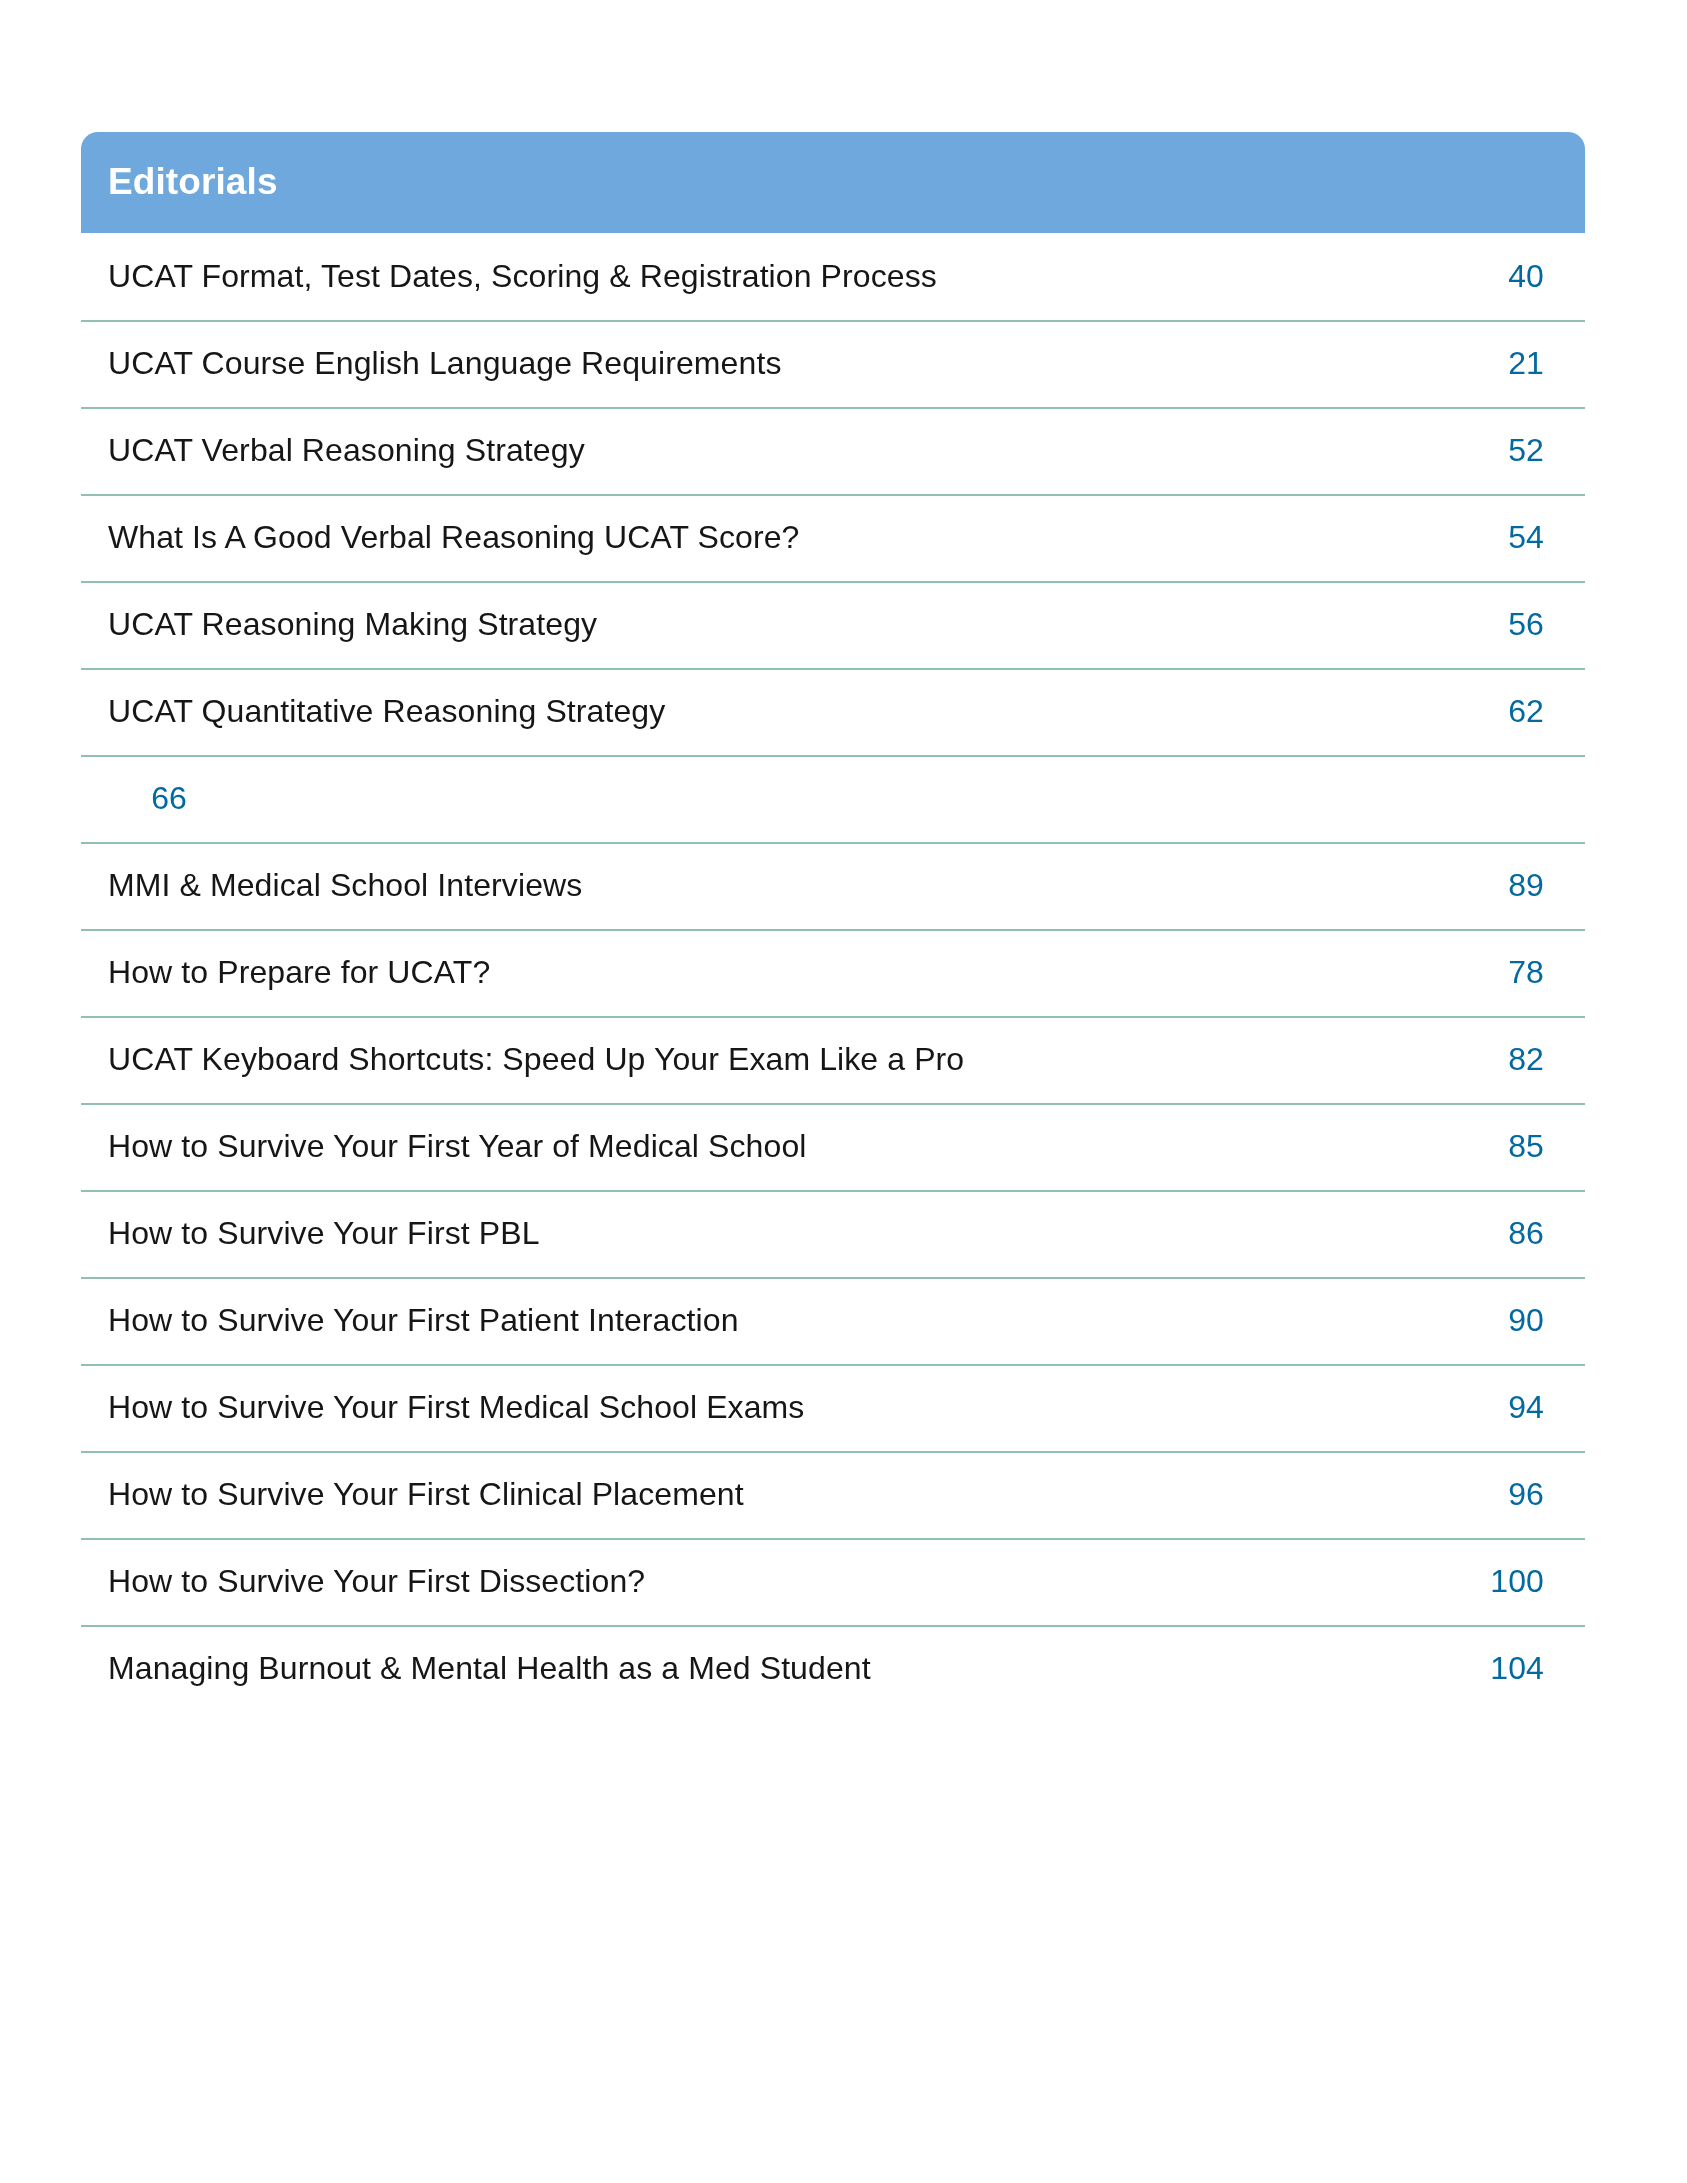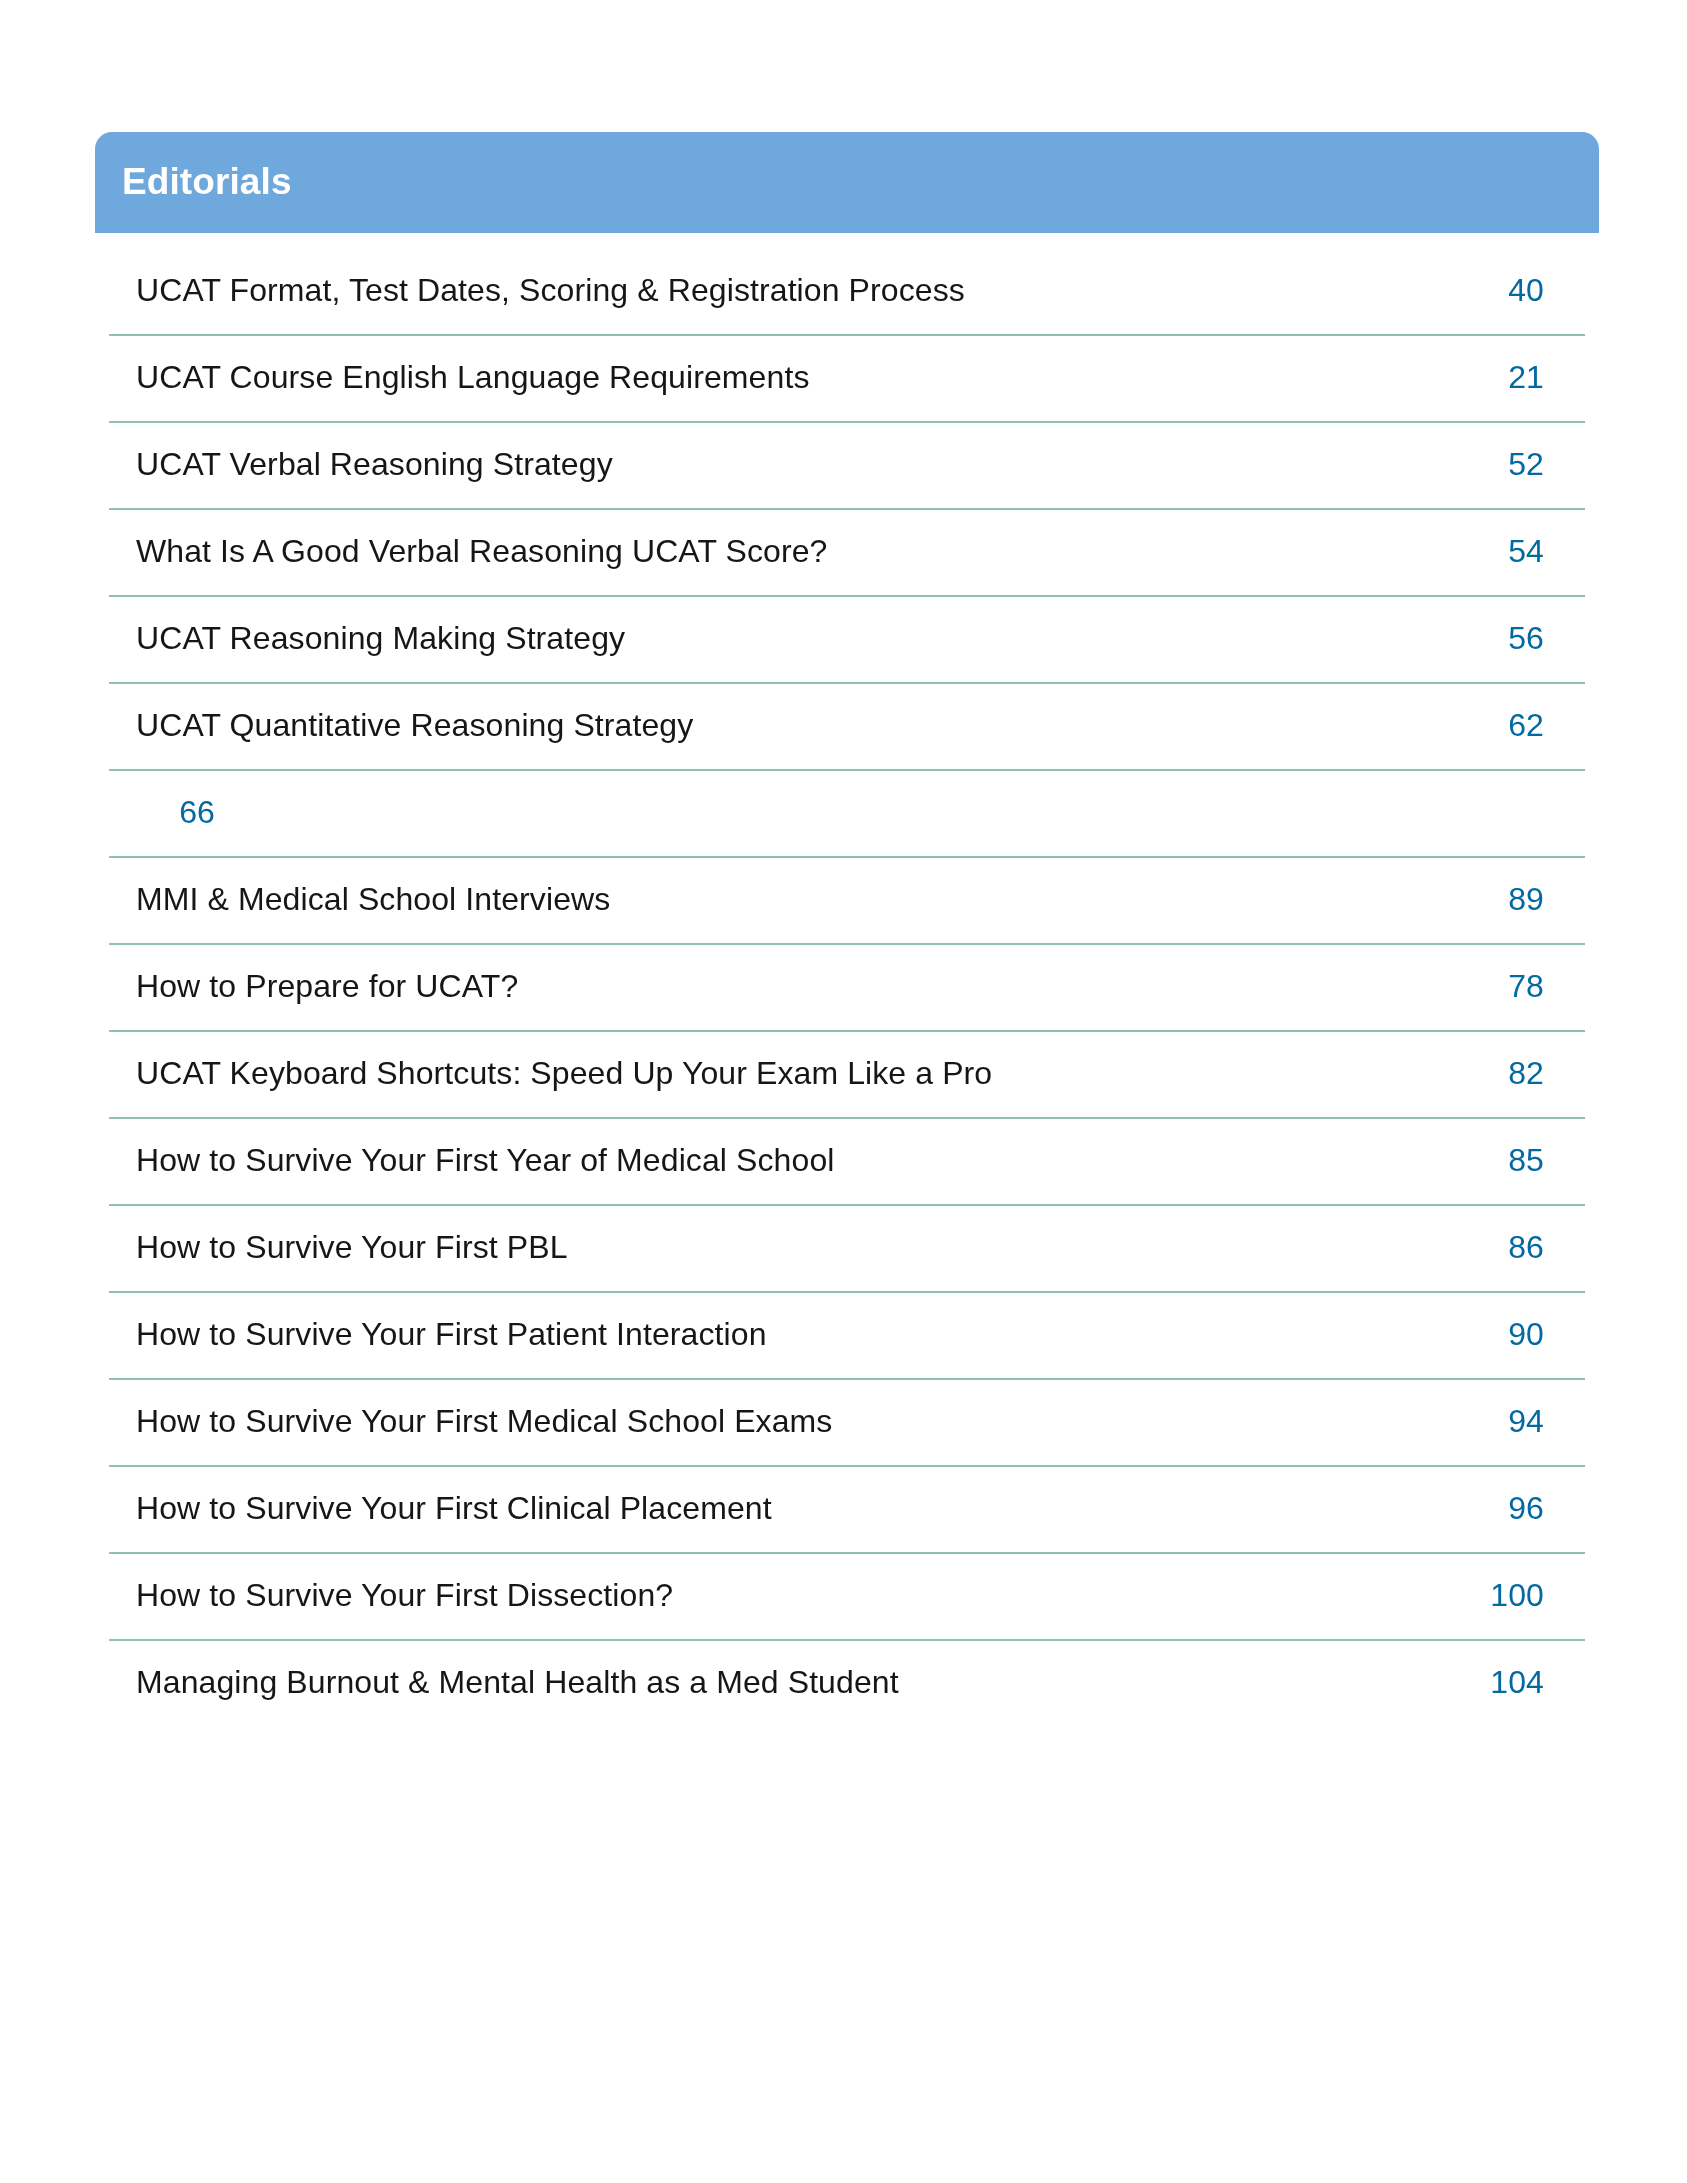--- a/index.html
+++ b/index.html
@@ -17,21 +17,21 @@
   .page {
     position: relative;
     width: 1687px;
     height: 2183px;
     background: #ffffff;
     overflow: hidden;
   }
 
   .toc {
     position: absolute;
-    left: 95px;
+    left: 81px;
     top: 132px;
     width: 1504px;
   }
 
   
   .section-header {
     height: 101px;
     background: #6EA8DC;
     border-radius: 17px 17px 0 0;
     display: flex;
@@ -44,21 +44,21 @@
     color: #ffffff;
     font-size: 37px;
     font-weight: 700;
     letter-spacing: 0.1px;
     line-height: 1;
     padding-bottom: 2.6px;
   }
 
   
   .toc-list {
-    margin: 14px;
+    margin: 0;
     padding: 0;
     list-style: none;
   }
 
   .toc-row {
     position: relative;
     height: 87px;
     display: flex;
     align-items: center;
     justify-content: space-between;

